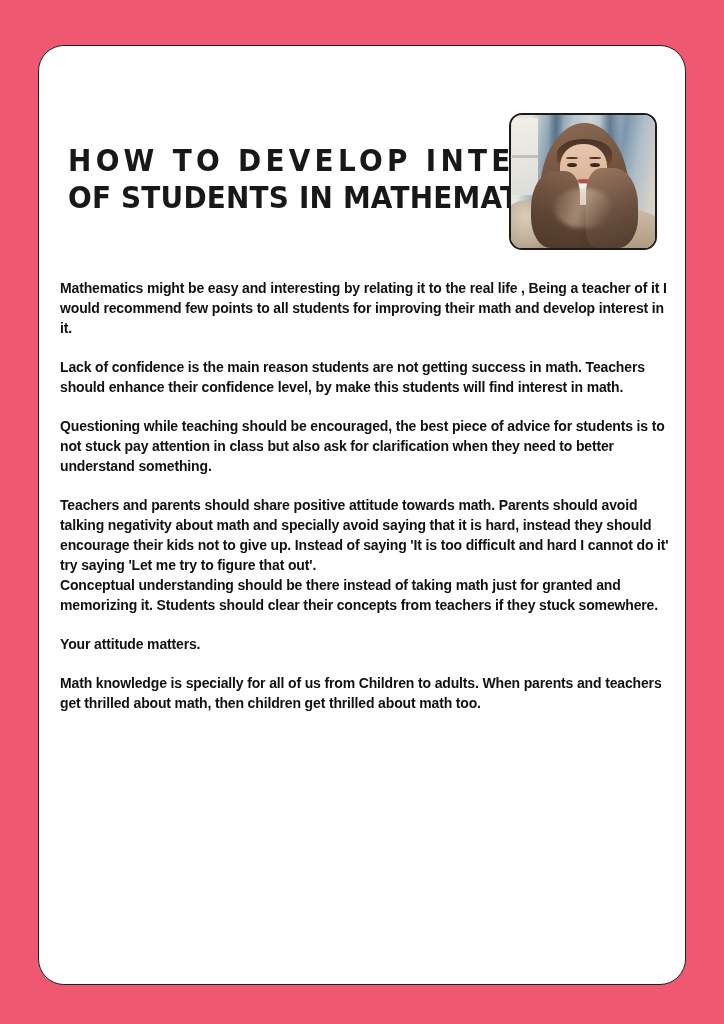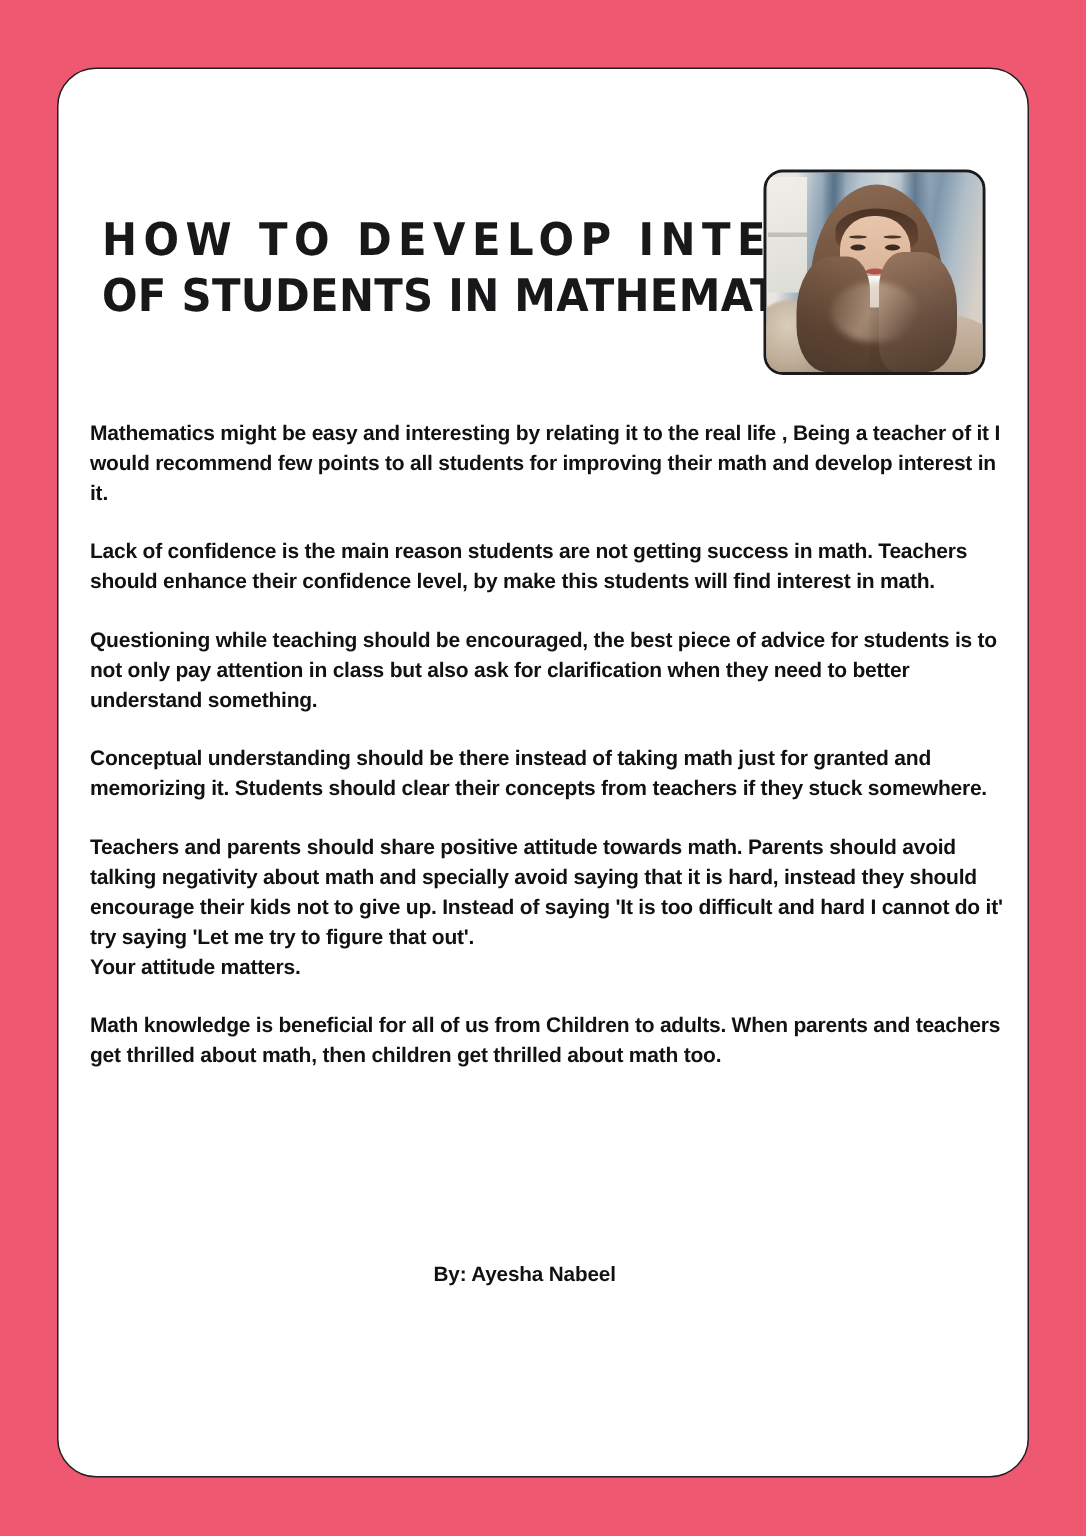--- a/index.html
+++ b/index.html
@@ -316,25 +316,24 @@
           <div class="hijab-drape-r"></div>
           <div class="hijab-sheen"></div>
         </div>
       </div>
 
     </div>
 
     <div id="body-text">
       <p class="para">Mathematics might be easy and interesting by relating it to the real life , Being a teacher of it I would recommend few points to all students for improving their math and develop interest in it.</p>
       <p class="para">Lack of confidence is the main reason students are not getting success in math. Teachers should enhance their confidence level, by make this students will find interest in math.</p>
-      <p class="para">Questioning while teaching should be encouraged, the best piece of advice for students is to not only pay attention in class but also ask for clarification when they need to better understand something.</p>
+      <p class="para">Questioning while teaching should be encouraged, the best piece of advice for students is to not stuck pay attention in class but also ask for clarification when they need to better understand something.</p>
+      <p class="para" style="margin-bottom:0">Teachers and parents should share positive attitude towards math. Parents should avoid talking negativity about math and specially avoid saying that it is hard, instead they should encourage their kids not to give up. Instead of saying 'It is too difficult and hard I cannot do it' try saying 'Let me try to figure that out'.</p>
       <p class="para">Conceptual understanding should be there instead of taking math just for granted and memorizing it. Students should clear their concepts from teachers if they stuck somewhere.</p>
-      <p class="para" style="margin-bottom:0">Teachers and parents should share positive attitude towards math. Parents should avoid talking negativity about math and specially avoid saying that it is hard, instead they should encourage their kids not to give up. Instead of saying 'It is too difficult and hard I cannot do it' try saying 'Let me try to figure that out'.</p>
       <p class="para">Your attitude matters.</p>
-      <p class="para">Math knowledge is beneficial for all of us from Children to adults. When parents and teachers get thrilled about math, then children get thrilled about math too.</p>
+      <p class="para">Math knowledge is specially for all of us from Children to adults. When parents and teachers get thrilled about math, then children get thrilled about math too.</p>
     </div>
 
     <div id="signature">
-      <div class="sig-line">By: Ayesha Nabeel</div>
     </div>
 
   </div>
 </div>
 
 </body></html>

